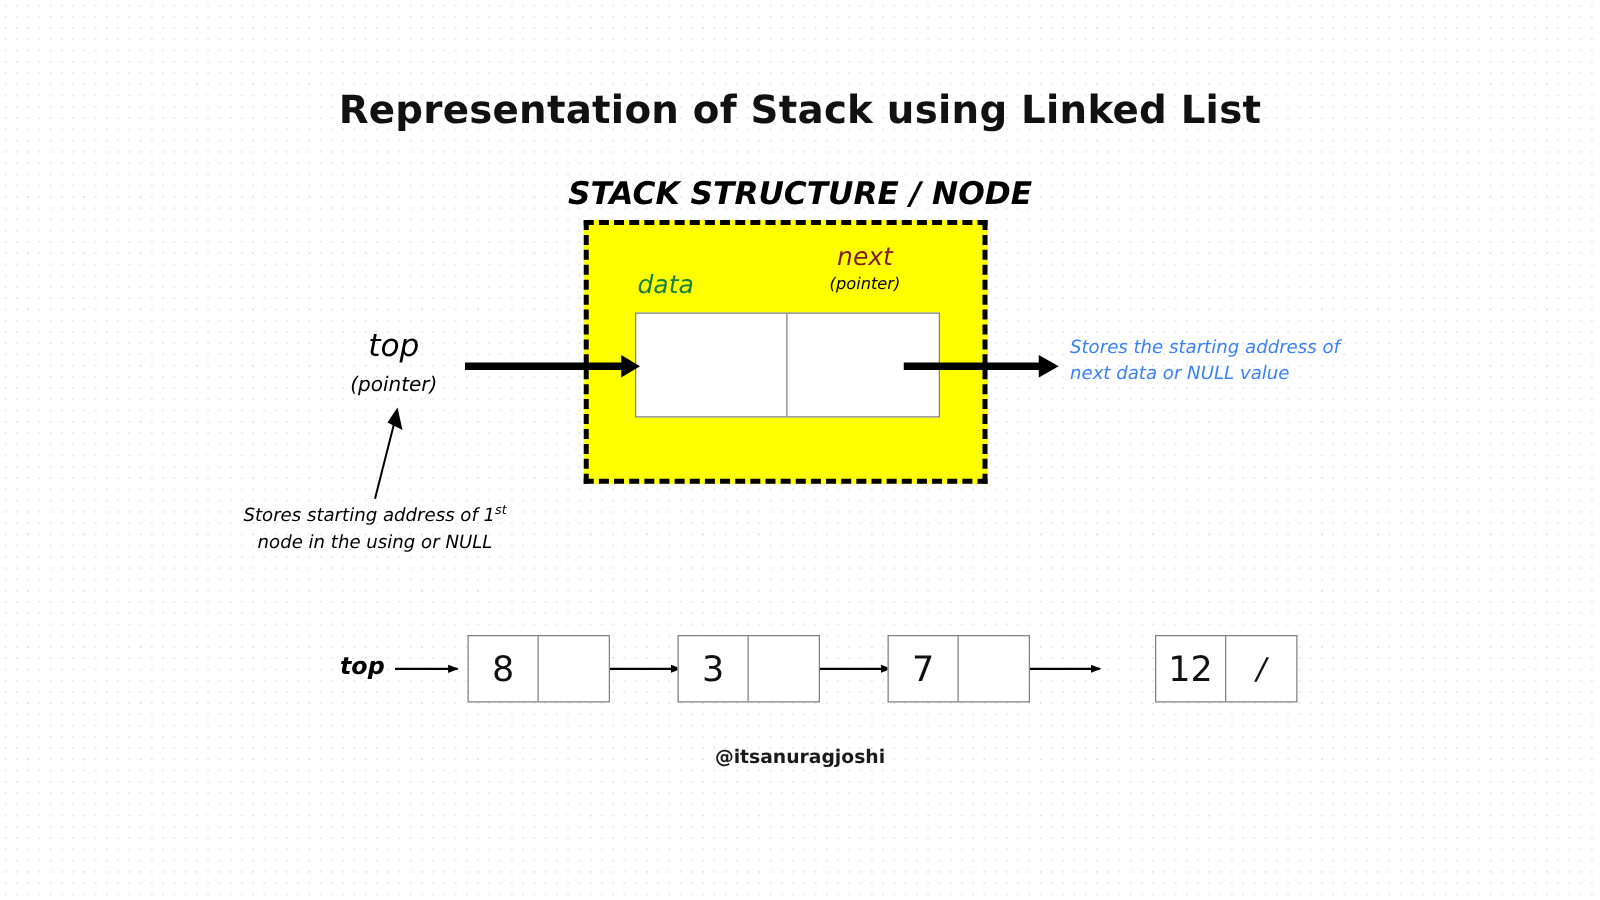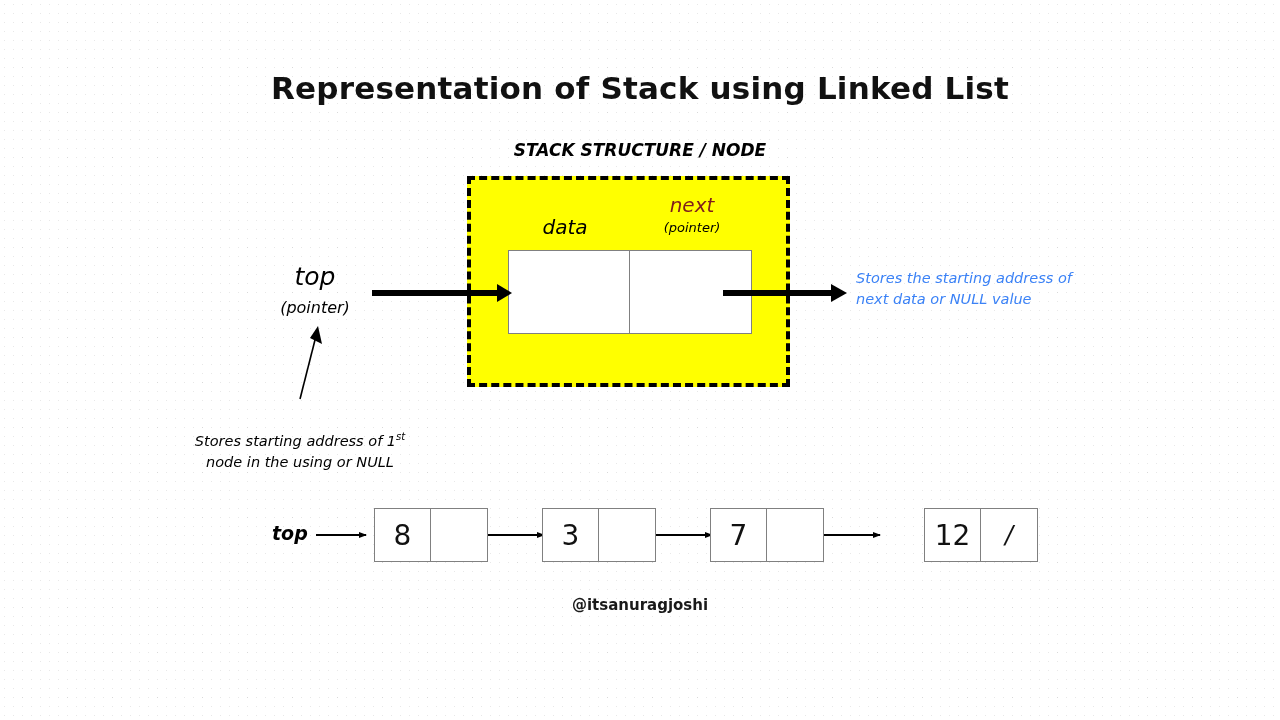--- a/index.html
+++ b/index.html
@@ -38,21 +38,21 @@
     color: #111111;
     letter-spacing: 0.2px;
     font-family: "DejaVu Sans", sans-serif;
   }
   .subtitle {
     position: absolute;
     left: 0;
     top: 140px;
     width: 1280px;
     text-align: center;
-    font-size: 17px;
+    font-size: 25px;
     font-weight: bold;
     font-style: italic;
     color: #000000;
     font-family: "DejaVu Sans", sans-serif;
   }
 
   
   .yellow-box {
     position: absolute;
     left: 467px;
@@ -61,24 +61,24 @@
     height: 211px;
     background: #ffff00;
     box-sizing: border-box;
     border: 4px dashed #000000;
   }
   .lbl-data {
     position: absolute;
     left: 510px;
     top: 215px;
     width: 110px;
-    text-align: center;
+    text-align: left;
     font-size: 20px;
     font-style: italic;
-    color: #000000;
+    color: #15803d;
   }
   .lbl-next {
     position: absolute;
     left: 637px;
     top: 193px;
     width: 110px;
     text-align: center;
     font-size: 20px;
     font-style: italic;
     color: #7f1d1d;
@@ -139,21 +139,20 @@
   .note-left {
     position: absolute;
     left: 182px;
     top: 402px;
     width: 236px;
     text-align: center;
     font-size: 14.5px;
     font-style: italic;
     line-height: 1.45;
     color: #000000;
-    margin-top: 28px;
   }
   .note-right {
     position: absolute;
     left: 856px;
     top: 268px;
     width: 240px;
     text-align: left;
     font-size: 14.5px;
     font-style: italic;
     line-height: 1.45;

